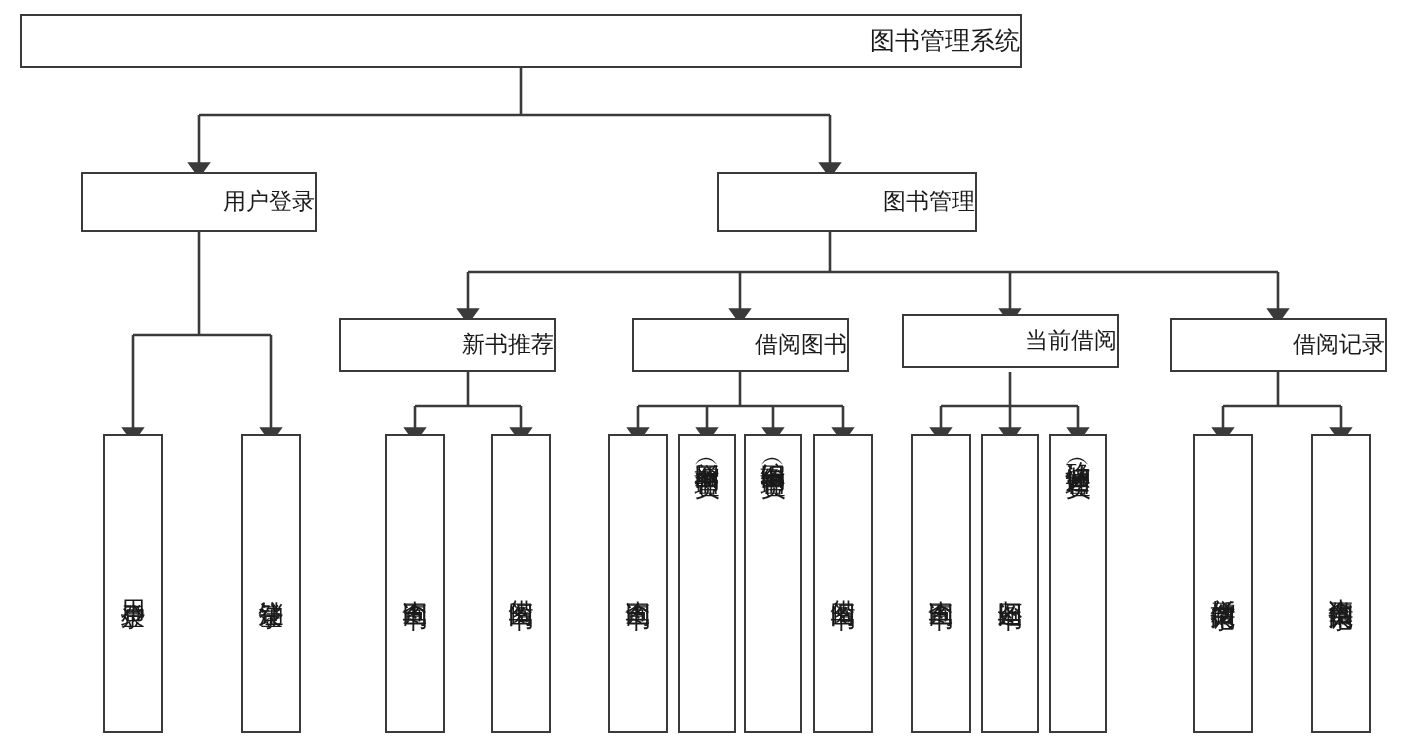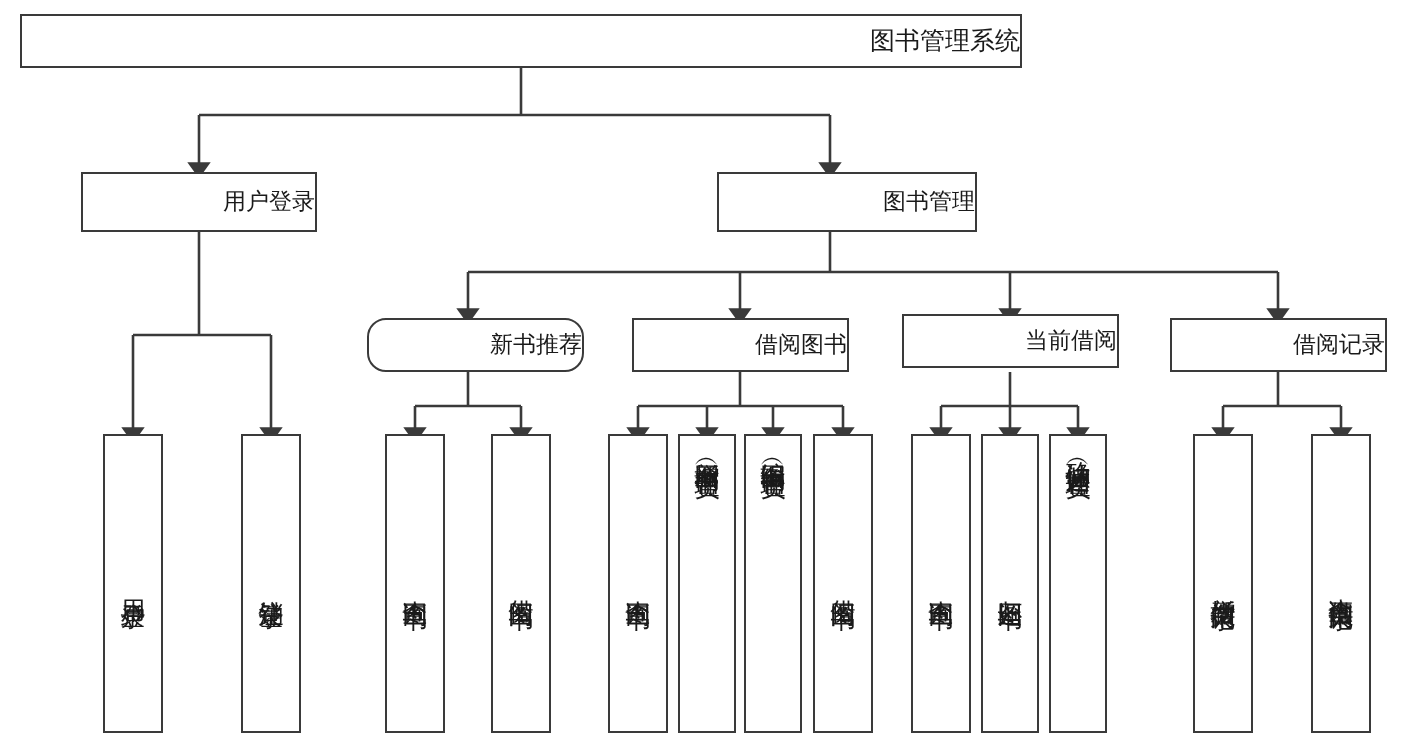--- a/index.html
+++ b/index.html
@@ -132,21 +132,21 @@
     <span class="label">图书管理系统</span>
   </div>
 
   <div class="node horiz" style="left:81px; top:172px; width:236px; height:60px;">
     <span class="label">用户登录</span>
   </div>
   <div class="node horiz" style="left:711px; top:172px; width:260px; height:60px;margin-left:6px;">
     <span class="label">图书管理</span>
   </div>
 
-  <div class="node horiz" style="left:367px; top:318px; width:217px; height:54px;border-radius:19px;">
+  <div class="node horiz" style="left:339px; top:318px; width:217px; height:54px;">
     <span class="label">新书推荐</span>
   </div>
   <div class="node horiz" style="left:632px; top:318px; width:217px; height:54px;">
     <span class="label">借阅图书</span>
   </div>
   <div class="node horiz" style="left:902px; top:314px; width:217px; height:54px;">
     <span class="label">当前借阅</span>
   </div>
   <div class="node horiz" style="left:1170px; top:318px; width:217px; height:54px;">
     <span class="label">借阅记录</span>

